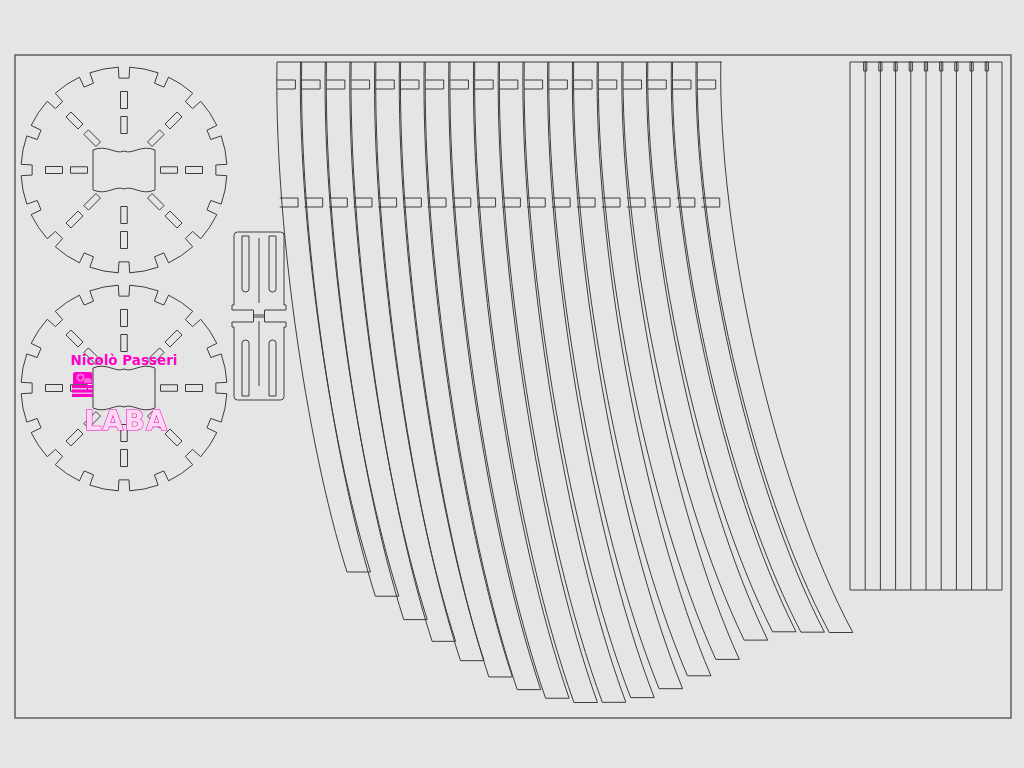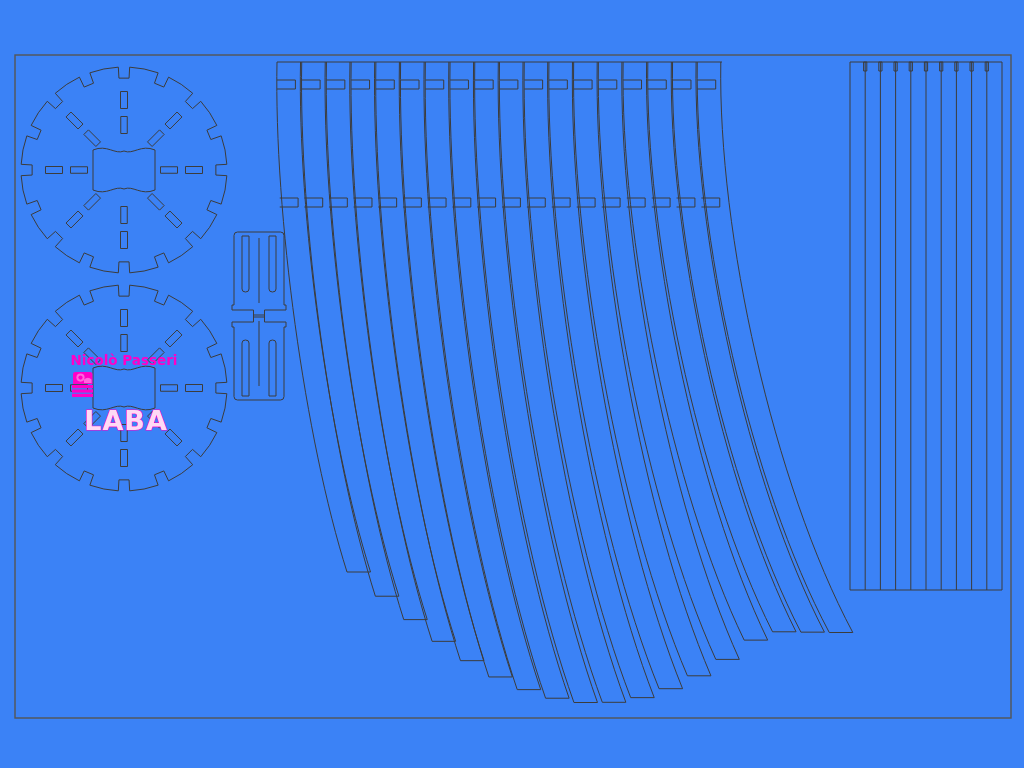--- a/index.html
+++ b/index.html
@@ -9,21 +9,21 @@
     background: #ffffff;
     width: 1024px;
     height: 768px;
     overflow: hidden;
     font-family: "Liberation Sans", sans-serif;
   }
   #canvas-root {
     position: relative;
     width: 1024px;
     height: 768px;
-    background: #3b82f6;
+    background: #e5e5e5;
   }
   #drawing-svg {
     position: absolute;
     left: 0;
     top: 0;
     width: 1024px;
     height: 768px;
     display: block;
   }
   .cut-path {

